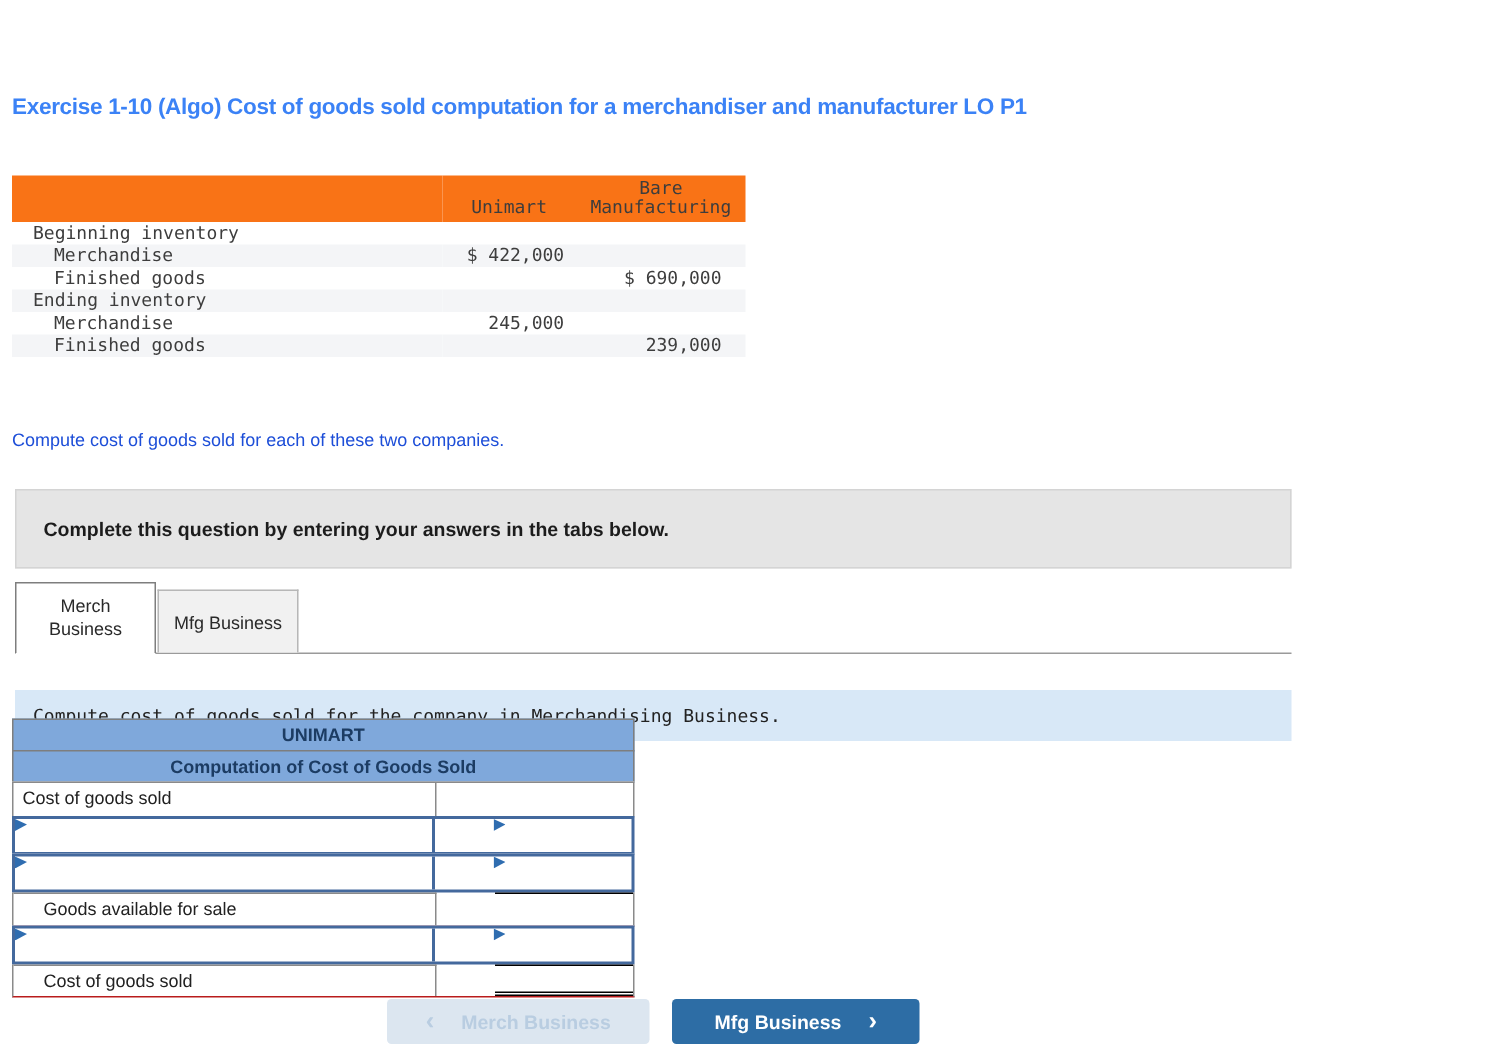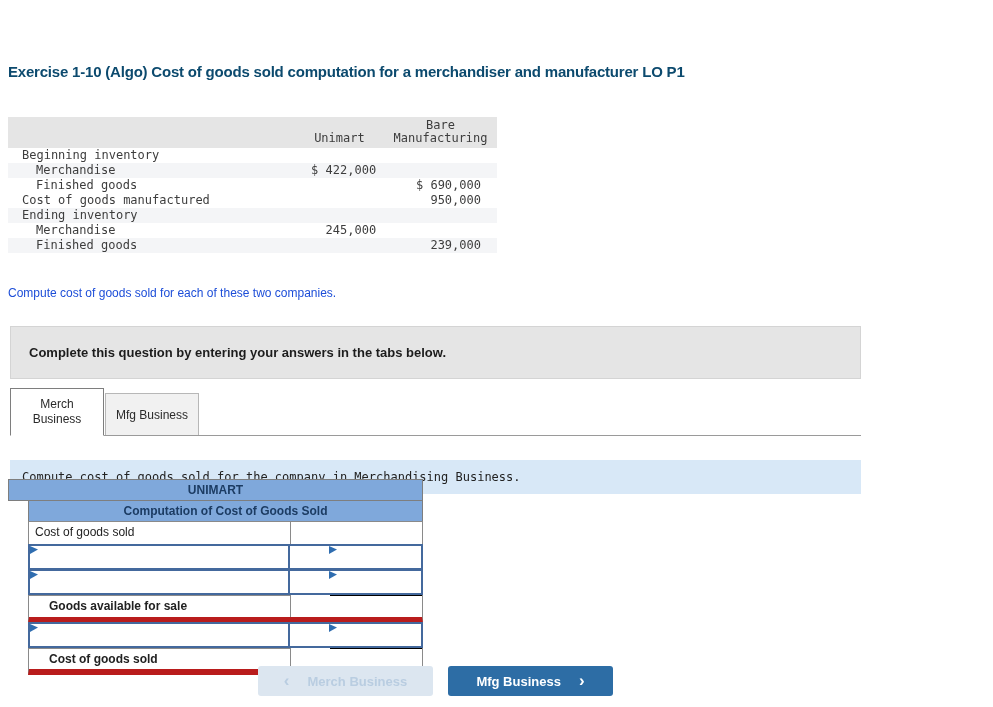--- a/index.html
+++ b/index.html
@@ -1,26 +1,26 @@
 <!DOCTYPE html>
 <html><head>
 <meta charset="utf-8">
 <style>
   * { margin:0; padding:0; box-sizing:border-box; }
   html,body { background:#fff; }
   body { font-family:"Liberation Sans", sans-serif; }
   #page { position:relative; width:993px; height:707px; background:#fff; overflow:hidden; }
 
   
-  .title { position:absolute; left:8px; top:63px; font-size:15px; font-weight:bold; color:#0c4a6e; letter-spacing:-0.2px; }
+  .title { position:absolute; left:8px; top:63px; font-size:15px; font-weight:bold; color:#3b82f6; letter-spacing:-0.2px; }
 
   
   .dtable { position:absolute; left:8px; top:117px; width:489px; border-collapse:collapse;
             font-family:"DejaVu Sans Mono", monospace; font-size:12px; color:#3d3d3d; }
-  .dtable th { background:#e5e5e5; font-weight:normal; vertical-align:bottom; padding:2px 0 3px 0; height:30px; line-height:13px; }
+  .dtable th { background:#f97316; font-weight:normal; vertical-align:bottom; padding:2px 0 3px 0; height:30px; line-height:13px; }
   .dtable th.col-u { text-align:center; }
   .dtable th.col-b { text-align:center; }
   .dtable td { height:15px; line-height:15px; padding:0; white-space:pre; }
   .dtable tr.stripe td { background:#f4f5f7; }
   .dtable td.lbl { padding-left:14px; }
   .dtable td.lbl.ind { padding-left:28px; }
   .dtable td.num1 { text-align:right; padding-right:8px; width:88px; }
   .dtable td.num2 { text-align:right; padding-right:16px; width:111px; }
   .dtable col.clbl { width:282px; }
 
@@ -43,27 +43,27 @@
 
   
   .bluebar { position:absolute; left:10px; top:460px; width:851px; height:34px; background:#d8e8f7;
              display:flex; align-items:center; }
   .bluebar .msg { padding-left:12px; font-family:"DejaVu Sans Mono", monospace; font-size:12px; color:#222; }
 
   
   .ws { position:absolute; left:8px; top:479px; width:415px; font-size:12px; color:#222; }
   .ws-hdr { height:22px; background:#7fa8db; border:1px solid #7e7e7e; color:#1c3c63; font-weight:bold;
             text-align:center; line-height:20px; }
-  .ws-hdr + .ws-hdr, .ws-row { margin-top:-1px;margin-left:20px; }
+  .ws-hdr + .ws-hdr, .ws-row { margin-top:-1px; }
   .ws-row { display:flex;gap:39px; }
   .ws-row.gray { border:1px solid #8a8a8a; background:#fff; }
   .ws-row.gray .ws-label { border-right:1px solid #8a8a8a; }
   .ws-row.input { border:2px solid #44699d; background:#fff; }
   .ws-row.input .ws-label { border-right:2px solid #44699d; }
-  .ws-row.celltop { margin-top:0; border-left:1px solid #8a8a8a; border-right:1px solid #8a8a8a; border-bottom:6px solid #b91c1c;font-weight:bold; }
+  .ws-row.celltop { margin-top:0; border-left:1px solid #8a8a8a; border-right:1px solid #8a8a8a; border-bottom:1px solid #b91c1c; }
   .ws-row.celltop .ws-label { border-top:1px solid #8a8a8a; border-right:1px solid #8a8a8a; }
   .ws-row.celltop .ws-amount { border-top:1px solid #000; }
   .ws-row.total .ws-amount { border-bottom:3px double #000; }
   .ws-label { flex:1; height:22px; line-height:21px; padding-left:6px; position:relative; }
   .ws-label.ind { padding-left:20px; }
   .ws-amount { width:92px; height:22px; position:relative; }
   .ws-row.total .ws-label, .ws-row.total .ws-amount { height:21px; line-height:20px; }
   .flag { position:absolute; top:0; left:0; width:8px; height:8px; background:#2f6db0;
           clip-path:polygon(0 0, 0 100%, 100% 45%); }
 
@@ -107,25 +107,20 @@
       <tr class="stripe">
         <td class="lbl ind">Merchandise</td>
         <td class="num1">$ 422,000</td>
         <td class="num2"></td>
       </tr>
       <tr>
         <td class="lbl ind">Finished goods</td>
         <td class="num1"></td>
         <td class="num2">$ 690,000</td>
       </tr>
-      <tr>
-        <td class="lbl">Cost of goods manufactured</td>
-        <td class="num1"></td>
-        <td class="num2">950,000</td>
-      </tr>
       <tr class="stripe">
         <td class="lbl">Ending inventory</td>
         <td class="num1"></td>
         <td class="num2"></td>
       </tr>
       <tr>
         <td class="lbl ind">Merchandise</td>
         <td class="num1">245,000</td>
         <td class="num2"></td>
       </tr>

